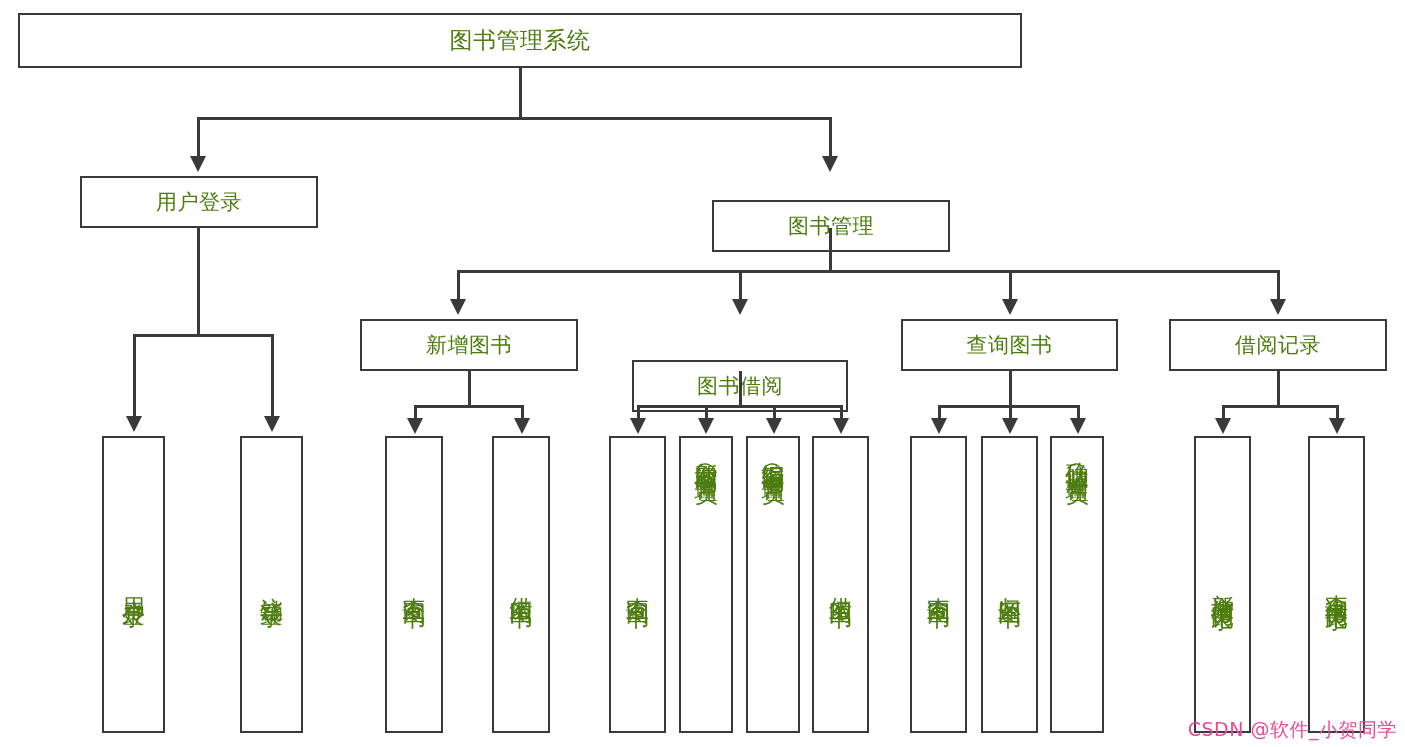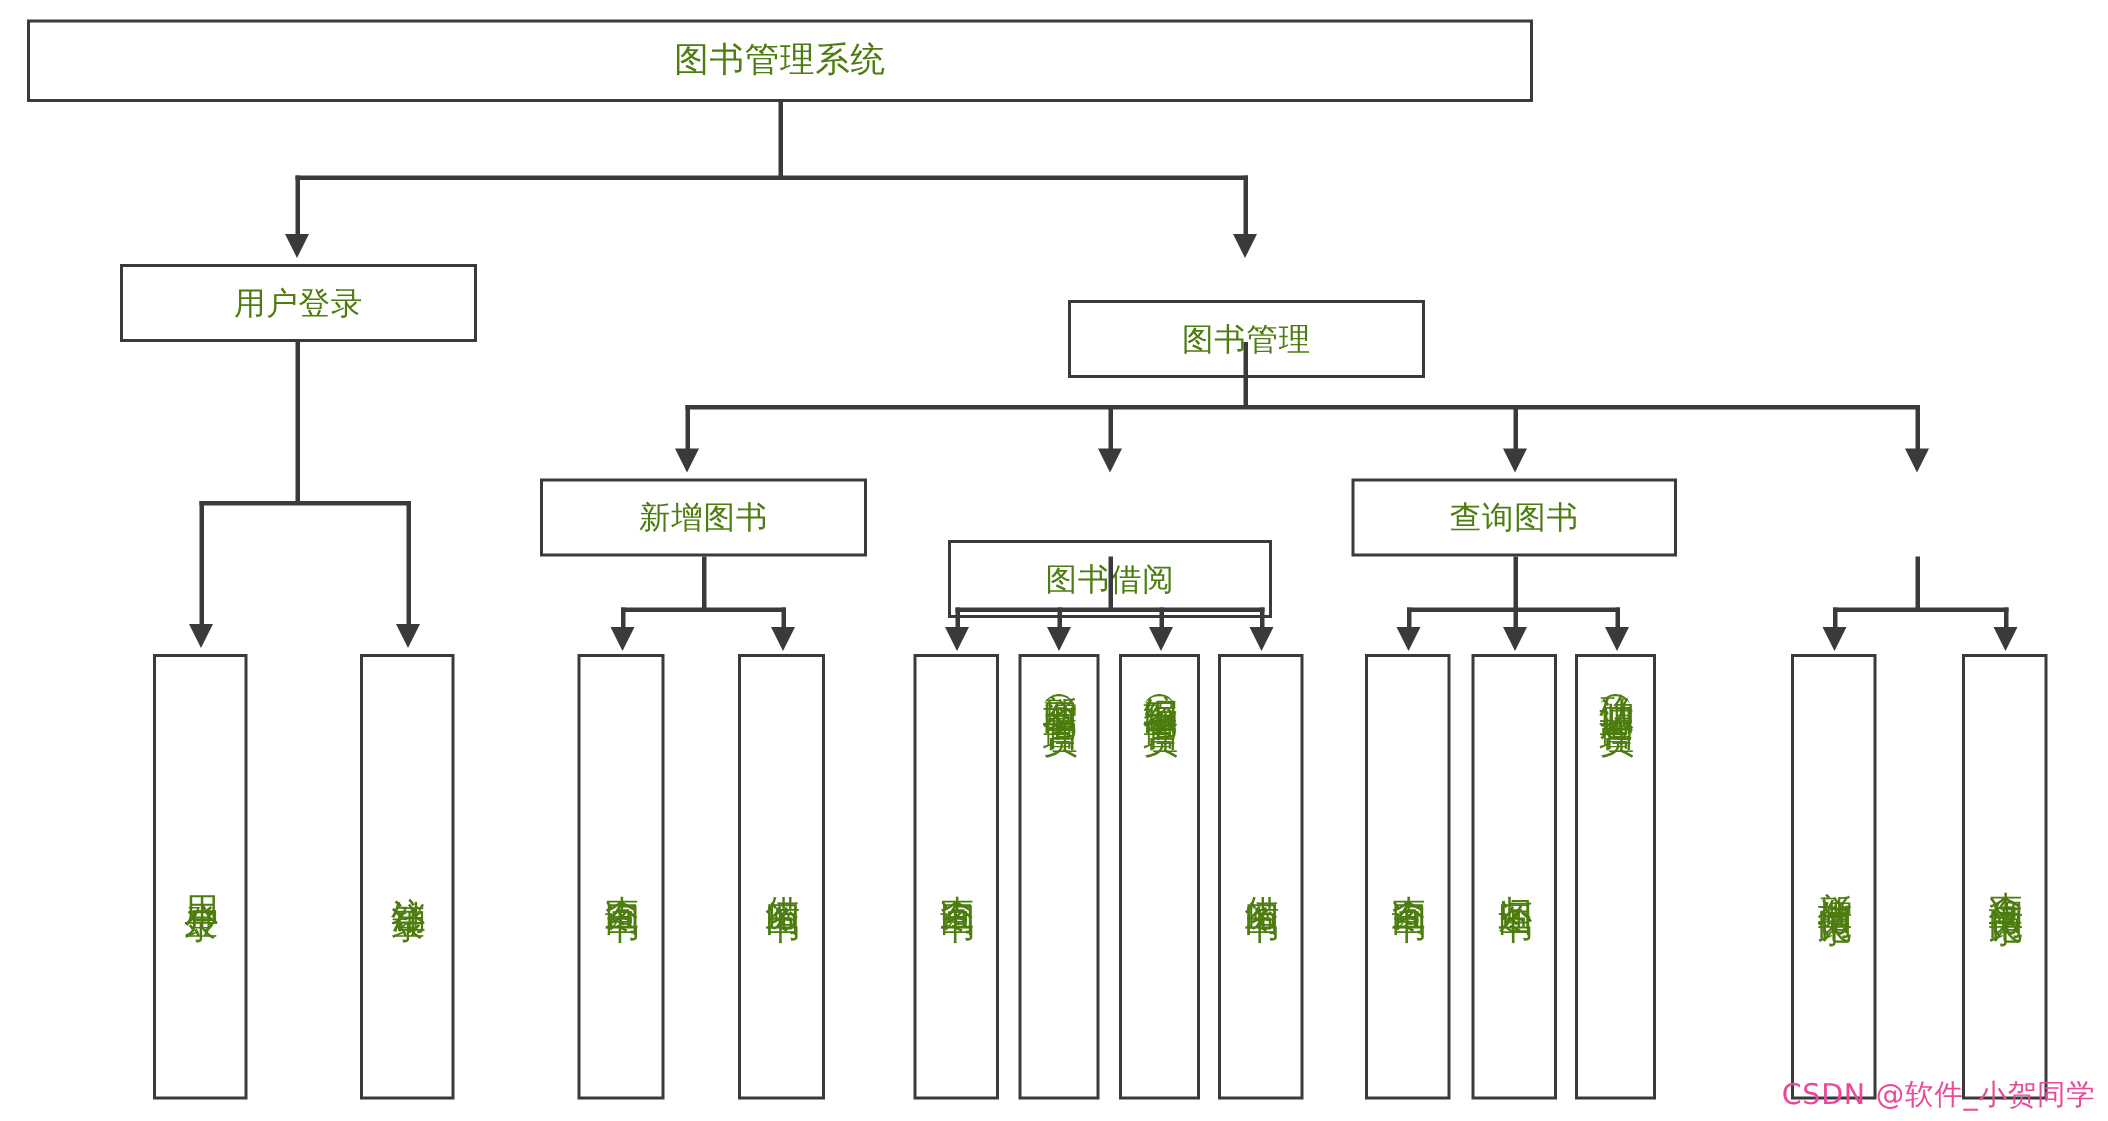--- a/index.html
+++ b/index.html
@@ -132,20 +132,23 @@
 
   <div class="node lvl2" style="left:360px; top:319px; width:218px;">
     <span class="label">新增图书</span>
   </div>
   <div class="node lvl2" style="left:632px; top:319px; width:216px;margin-top:41px;">
     <span class="label">图书借阅</span>
   </div>
   <div class="node lvl2" style="left:901px; top:319px; width:217px;">
     <span class="label">查询图书</span>
   </div>
+  <div class="node lvl2" style="left:1169px; top:319px; width:218px;">
+    <span class="label">借阅记录</span>
+  </div>
 
   <div class="vline" style="left:468px; top:371px; height:35px;"></div>
   <div class="hline" style="left:414px; top:405px; width:110px;"></div>
   <div class="vline" style="left:414px; top:405px; height:14px;"></div>
   <div class="arrow" style="left:407px; top:418px;"></div>
   <div class="vline" style="left:521px; top:405px; height:14px;"></div>
   <div class="arrow" style="left:514px; top:418px;"></div>
 
   <div class="vline" style="left:739px; top:371px; height:35px;"></div>
   <div class="hline" style="left:637px; top:405px; width:206px;"></div>

